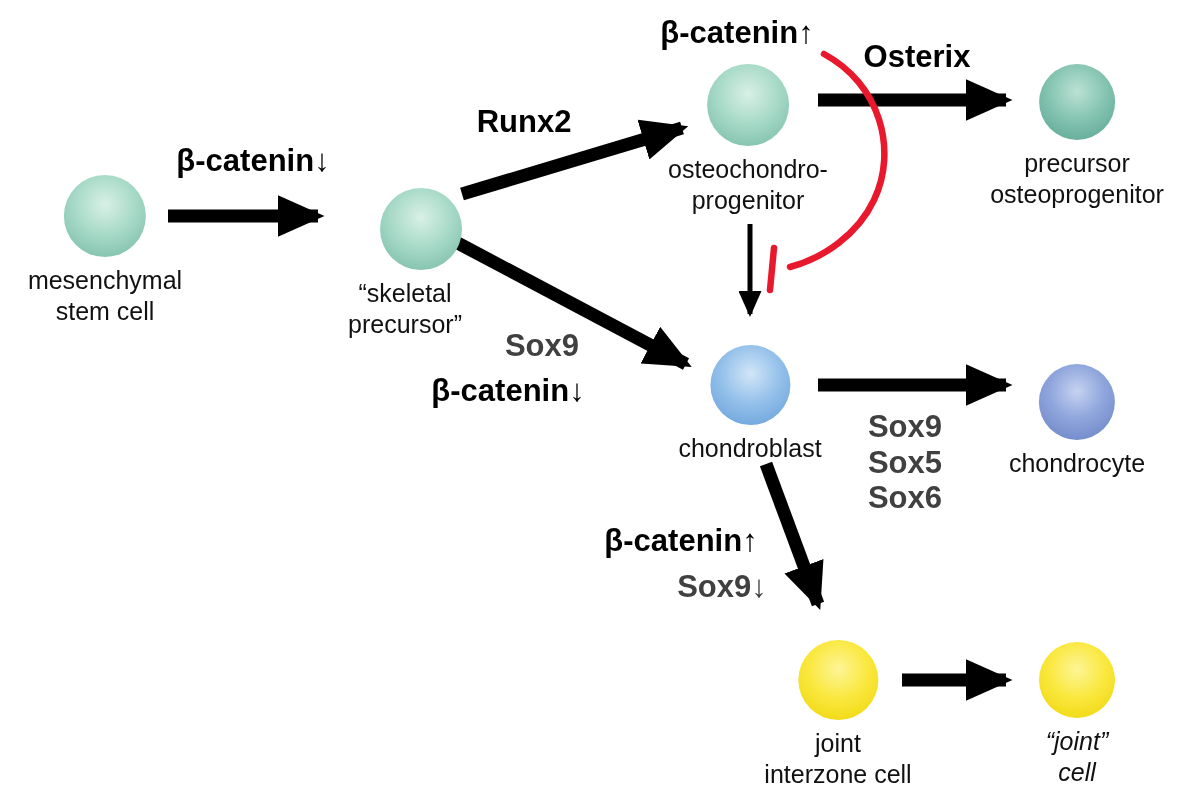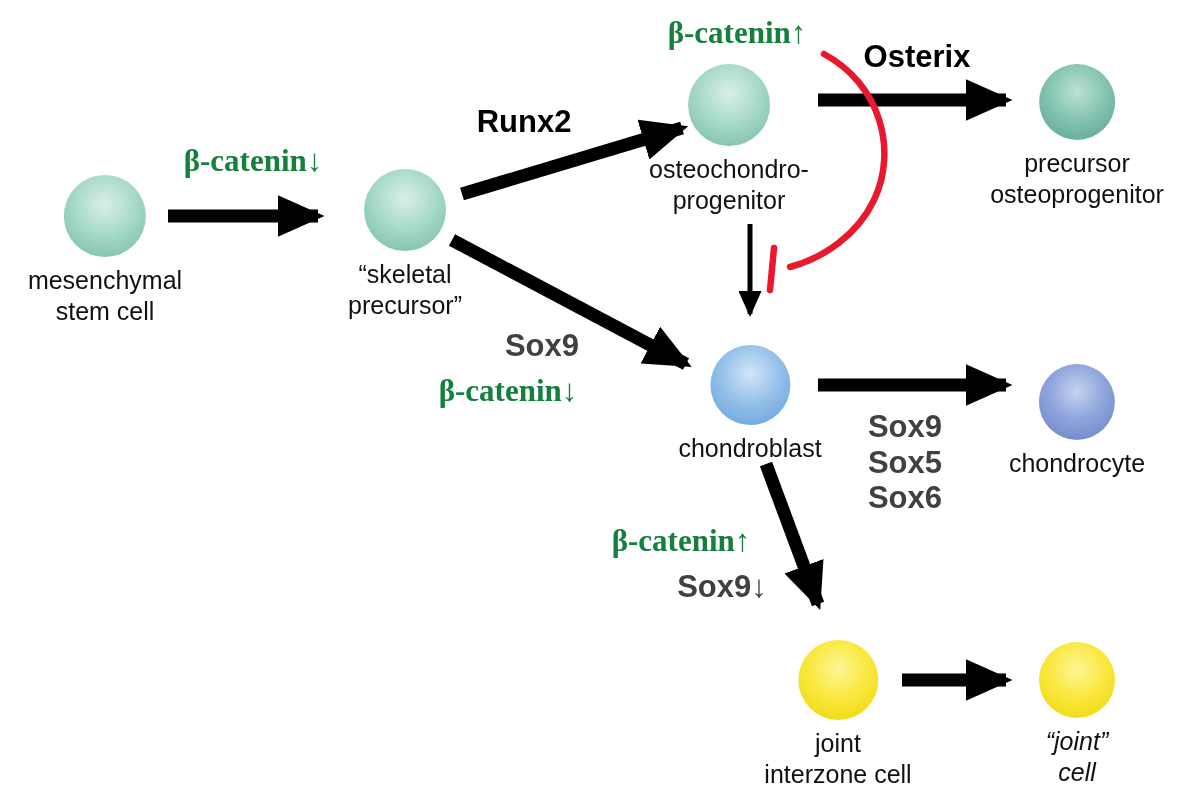--- a/index.html
+++ b/index.html
@@ -60,21 +60,21 @@
   .factor {
     position: absolute;
     transform: translate(-50%, -50%);
     font-size: 31px;
     font-weight: bold;
     line-height: 1.15;
     text-align: center;
     white-space: pre-line;
     width: max-content;
   }
-  .factor.red  { color: #15803d; font-family: Liberation Serif, serif; }
+  .factor.red  { color: #000000; }
   .factor.teal { color: #000000; }
   .factor.blue { color: #404040; }
 </style>
 </head>
 <body>
 
 <div class="canvas">
 
   <svg class="arrow-layer" viewBox="0 0 1200 800" xmlns="http://www.w3.org/2000/svg">
     <defs>
@@ -98,27 +98,27 @@
     <path d="M 824 54 C 880 84, 898 150, 874 200 C 858 234, 824 258, 790 267" fill="none" stroke="#e8192c" stroke-width="6.5" stroke-linecap="round"></path>
     <line x1="774" y1="248" x2="770" y2="290" stroke="#e8192c" stroke-width="6.5" stroke-linecap="round"></line>
   </svg>
 
   <div class="node" style="left:105px; top:175px;">
     <div class="cell teal sz-lg"></div>
     <div class="cell-label">mesenchymal
 stem cell</div>
   </div>
 
-  <div class="node" style="left:405px; top:169px;">
+  <div class="node" style="left:405px; top:188px;align-items:flex-end;">
     <div class="cell teal sz-lg"></div>
     <div class="cell-label">“skeletal
 precursor”</div>
   </div>
 
-  <div class="node" style="left:729px; top:64px;">
+  <div class="node" style="left:748px; top:64px;">
     <div class="cell teal sz-lg"></div>
     <div class="cell-label">osteochondro-
 progenitor</div>
   </div>
 
   <div class="node" style="left:1077px; top:64px;">
     <div class="cell teal-dark sz-sm"></div>
     <div class="cell-label">precursor
 osteoprogenitor</div>
   </div>

